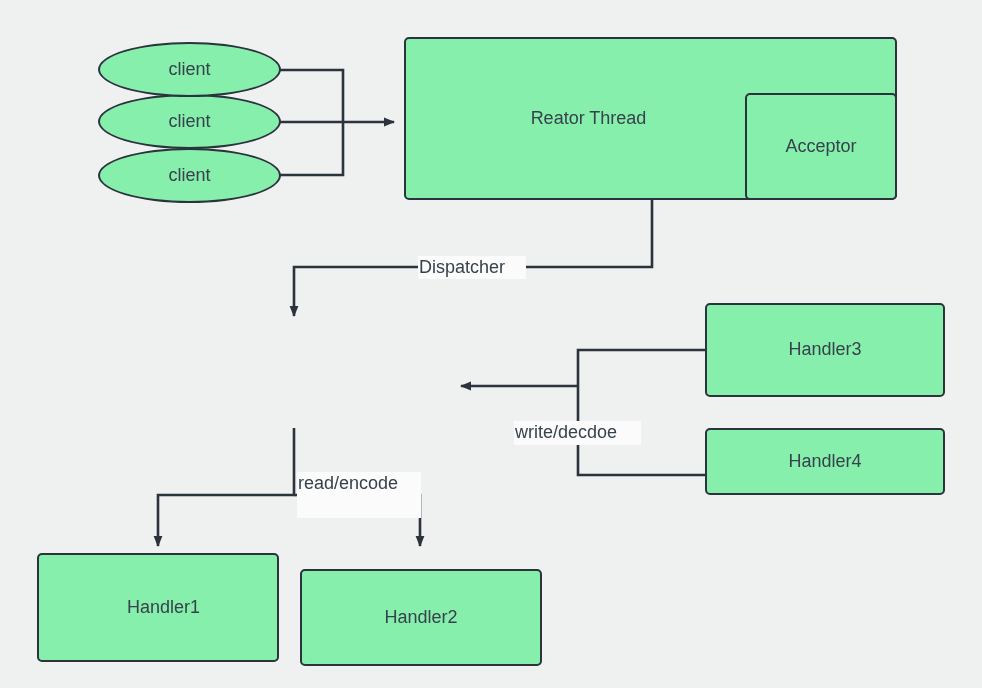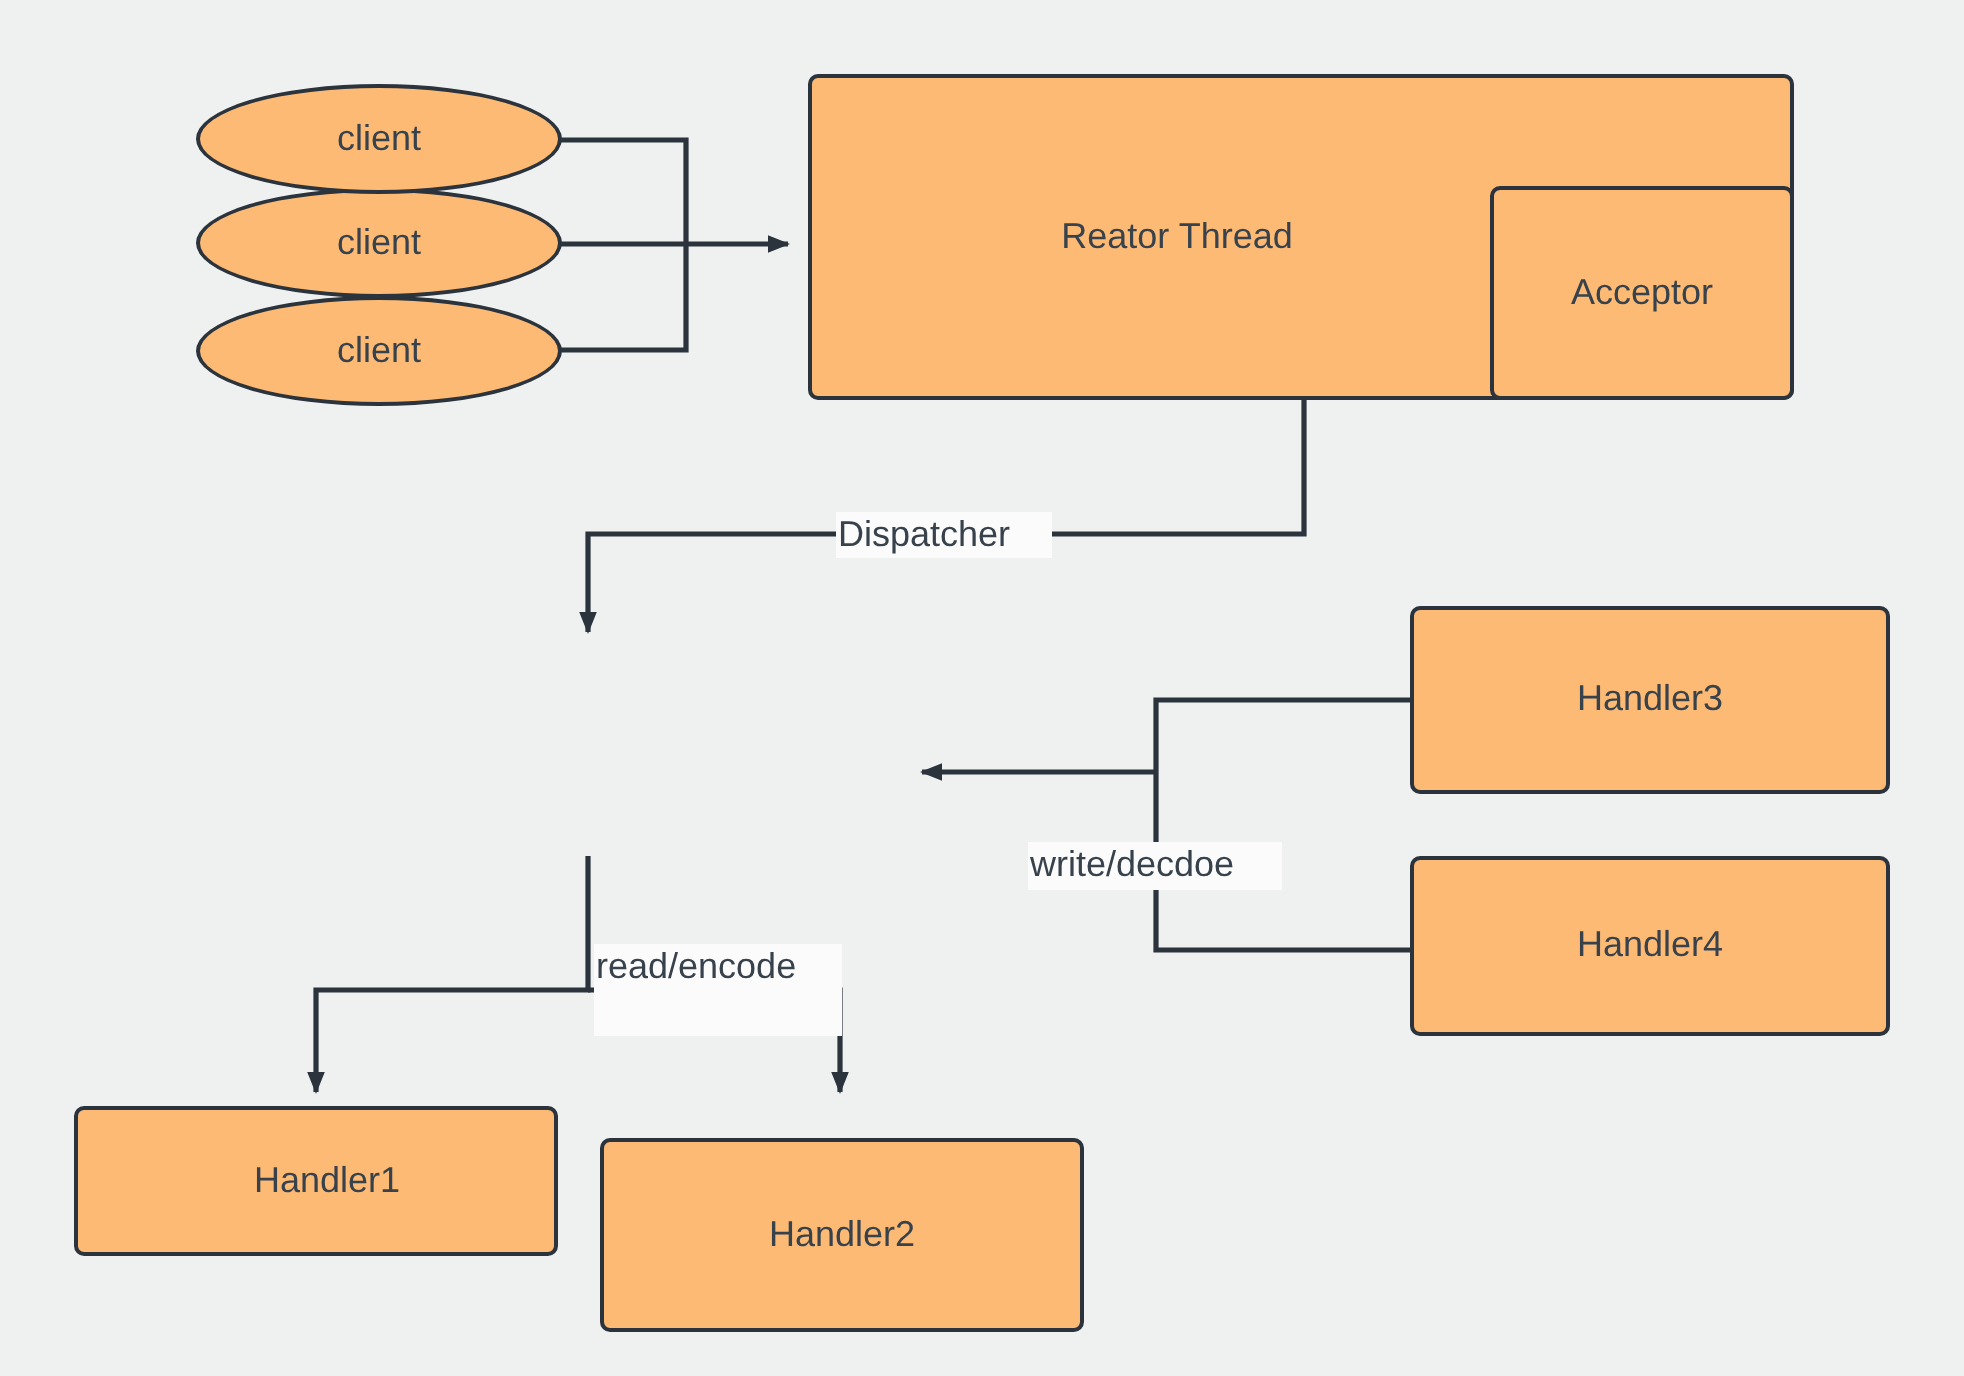--- a/index.html
+++ b/index.html
@@ -22,21 +22,21 @@
     position: absolute;
     left: 0;
     top: 0;
     width: 982px;
     height: 688px;
     overflow: visible;
   }
   .node {
     position: absolute;
     box-sizing: border-box;
-    background: #fdba74;
+    background: #86efac;
     border: 2.4px solid #2b333d;
     display: flex;
     align-items: center;
     justify-content: center;
     color: #37424c;
     font-size: 18px;
     line-height: 1.2;
   }
   .rect {
     border-radius: 5px;
@@ -109,30 +109,30 @@
   </div>
 
   <div class="node rect" style="left:404px; top:37px; width:493px; height:163px; z-index:2; justify-content:center;">
     <span style="position:relative; left:-62px;">Reator Thread</span>
   </div>
   <div class="node rect" style="left:745px; top:93px; width:152px; height:107px; z-index:6;">
     <span>Acceptor</span>
   </div>
 
 
-  <div class="node rect" style="left:37px; top:553px; width:242px; height:75px; z-index:3;padding-left:11px;">
+  <div class="node rect" style="left:37px; top:553px; width:242px; height:109px; z-index:3;padding-left:11px;">
     <span>Handler1</span>
   </div>
   <div class="node rect" style="left:300px; top:553px; width:242px; height:97px; z-index:3;margin-top:16px;">
     <span>Handler2</span>
   </div>
   <div class="node rect" style="left:705px; top:303px; width:240px; height:94px; z-index:3;align-items:center;">
     <span>Handler3</span>
   </div>
-  <div class="node rect" style="left:705px; top:428px; width:240px; height:90px; z-index:3;">
+  <div class="node rect" style="left:705px; top:428px; width:240px; height:67px; z-index:3;">
     <span>Handler4</span>
   </div>
 
   <div class="edge-label" style="left:418px; top:256px; width:108px; height:23px; z-index:7;">
     <span>Dispatcher</span>
   </div>
 
   <div class="edge-label" style="left:514px; top:421px; width:127px; height:24px; z-index:7;">
     <span>write/decdoe</span>
   </div>

